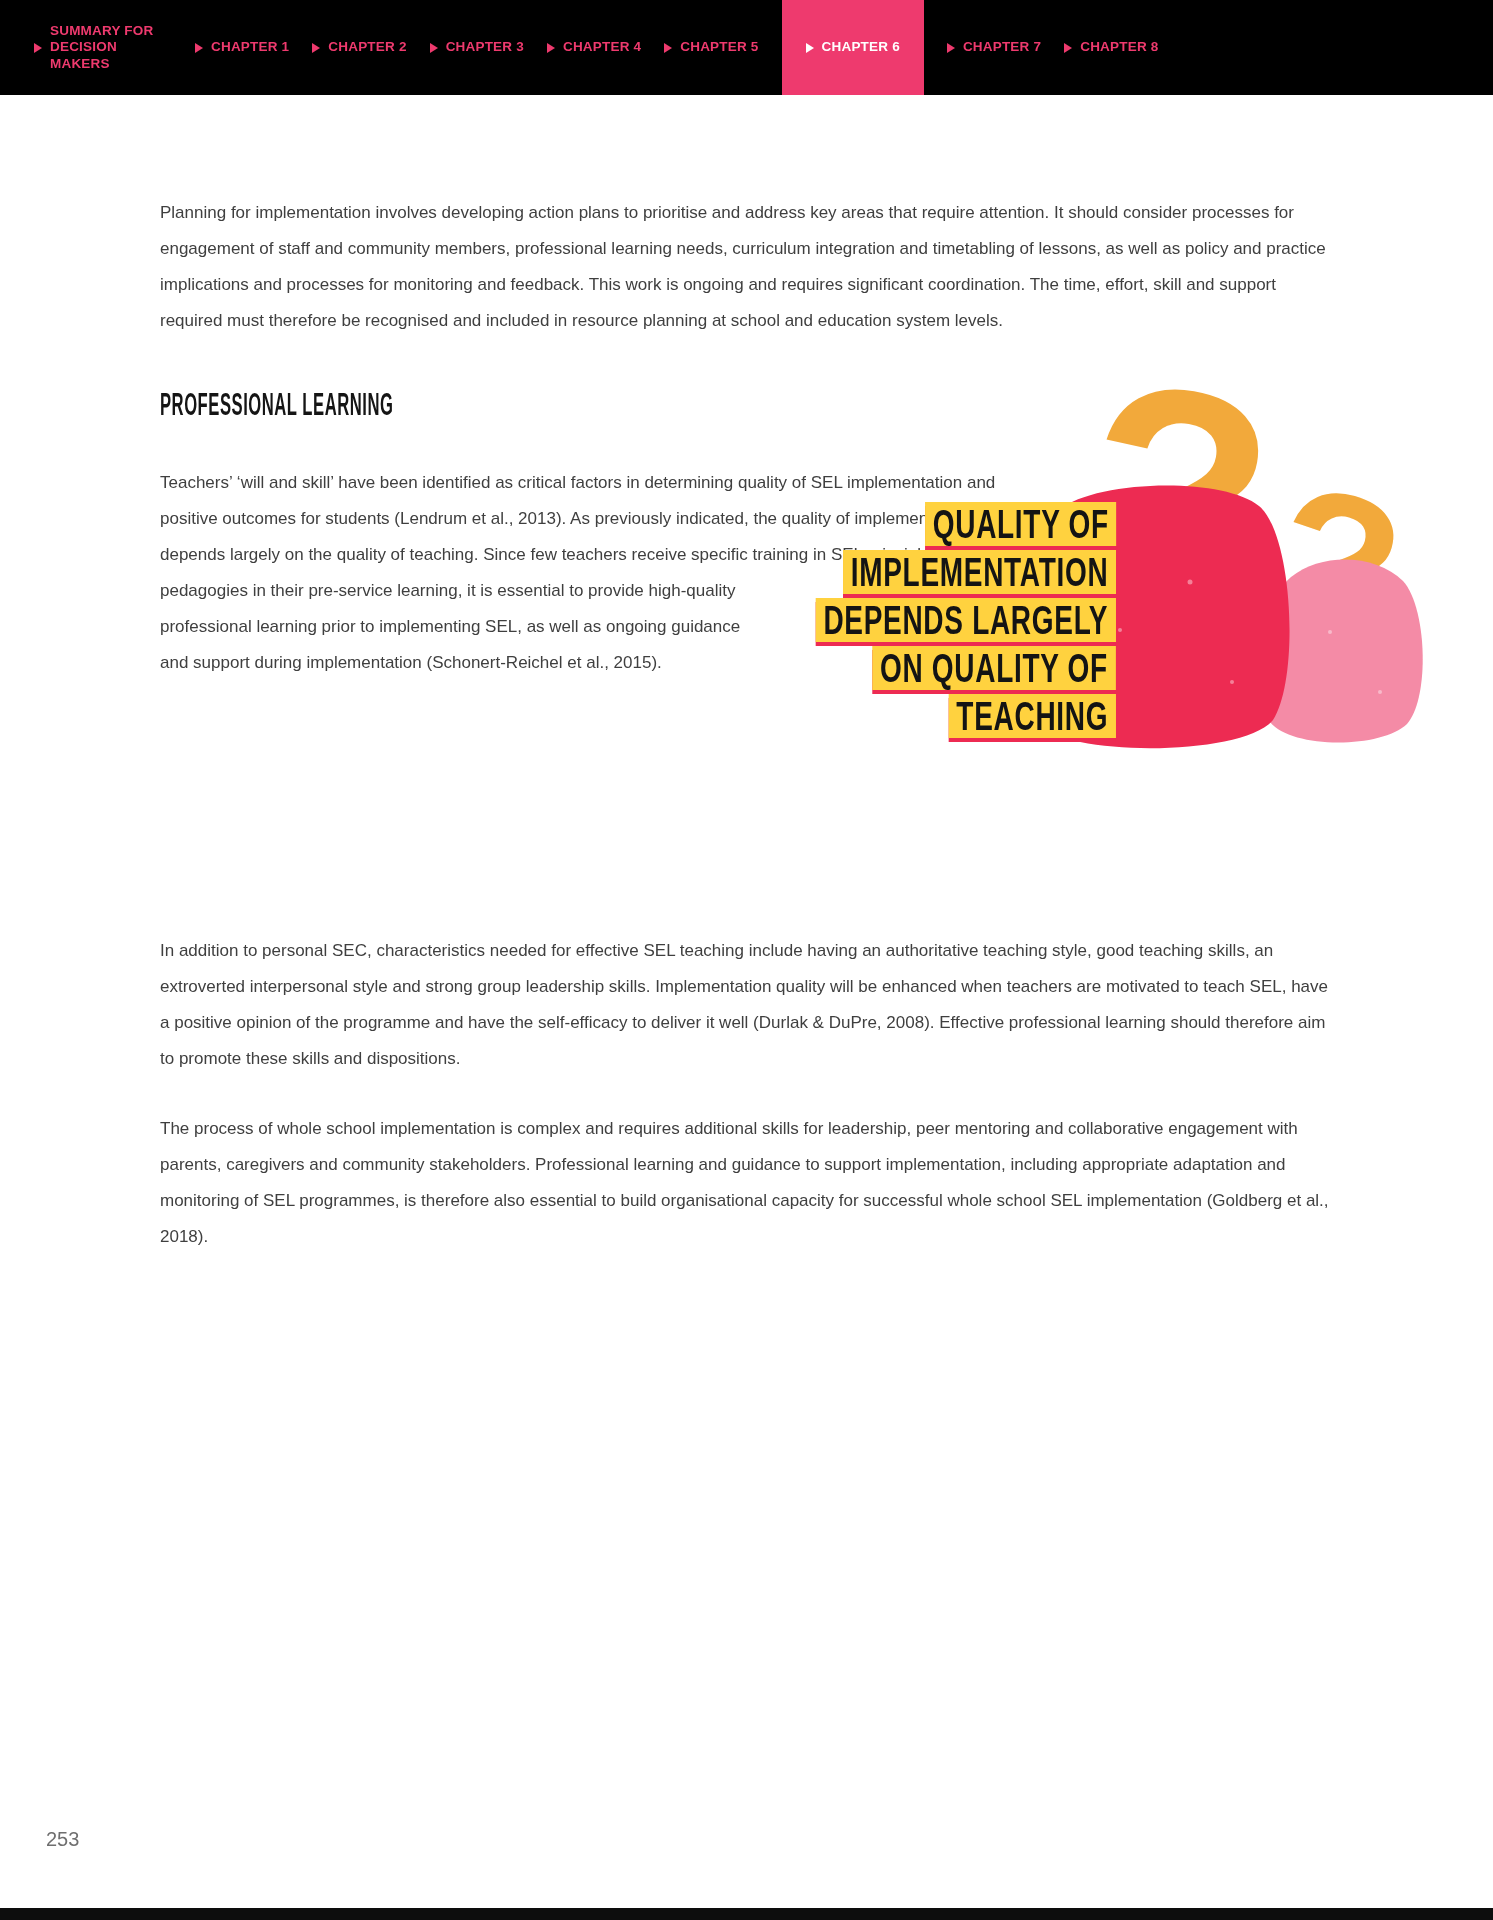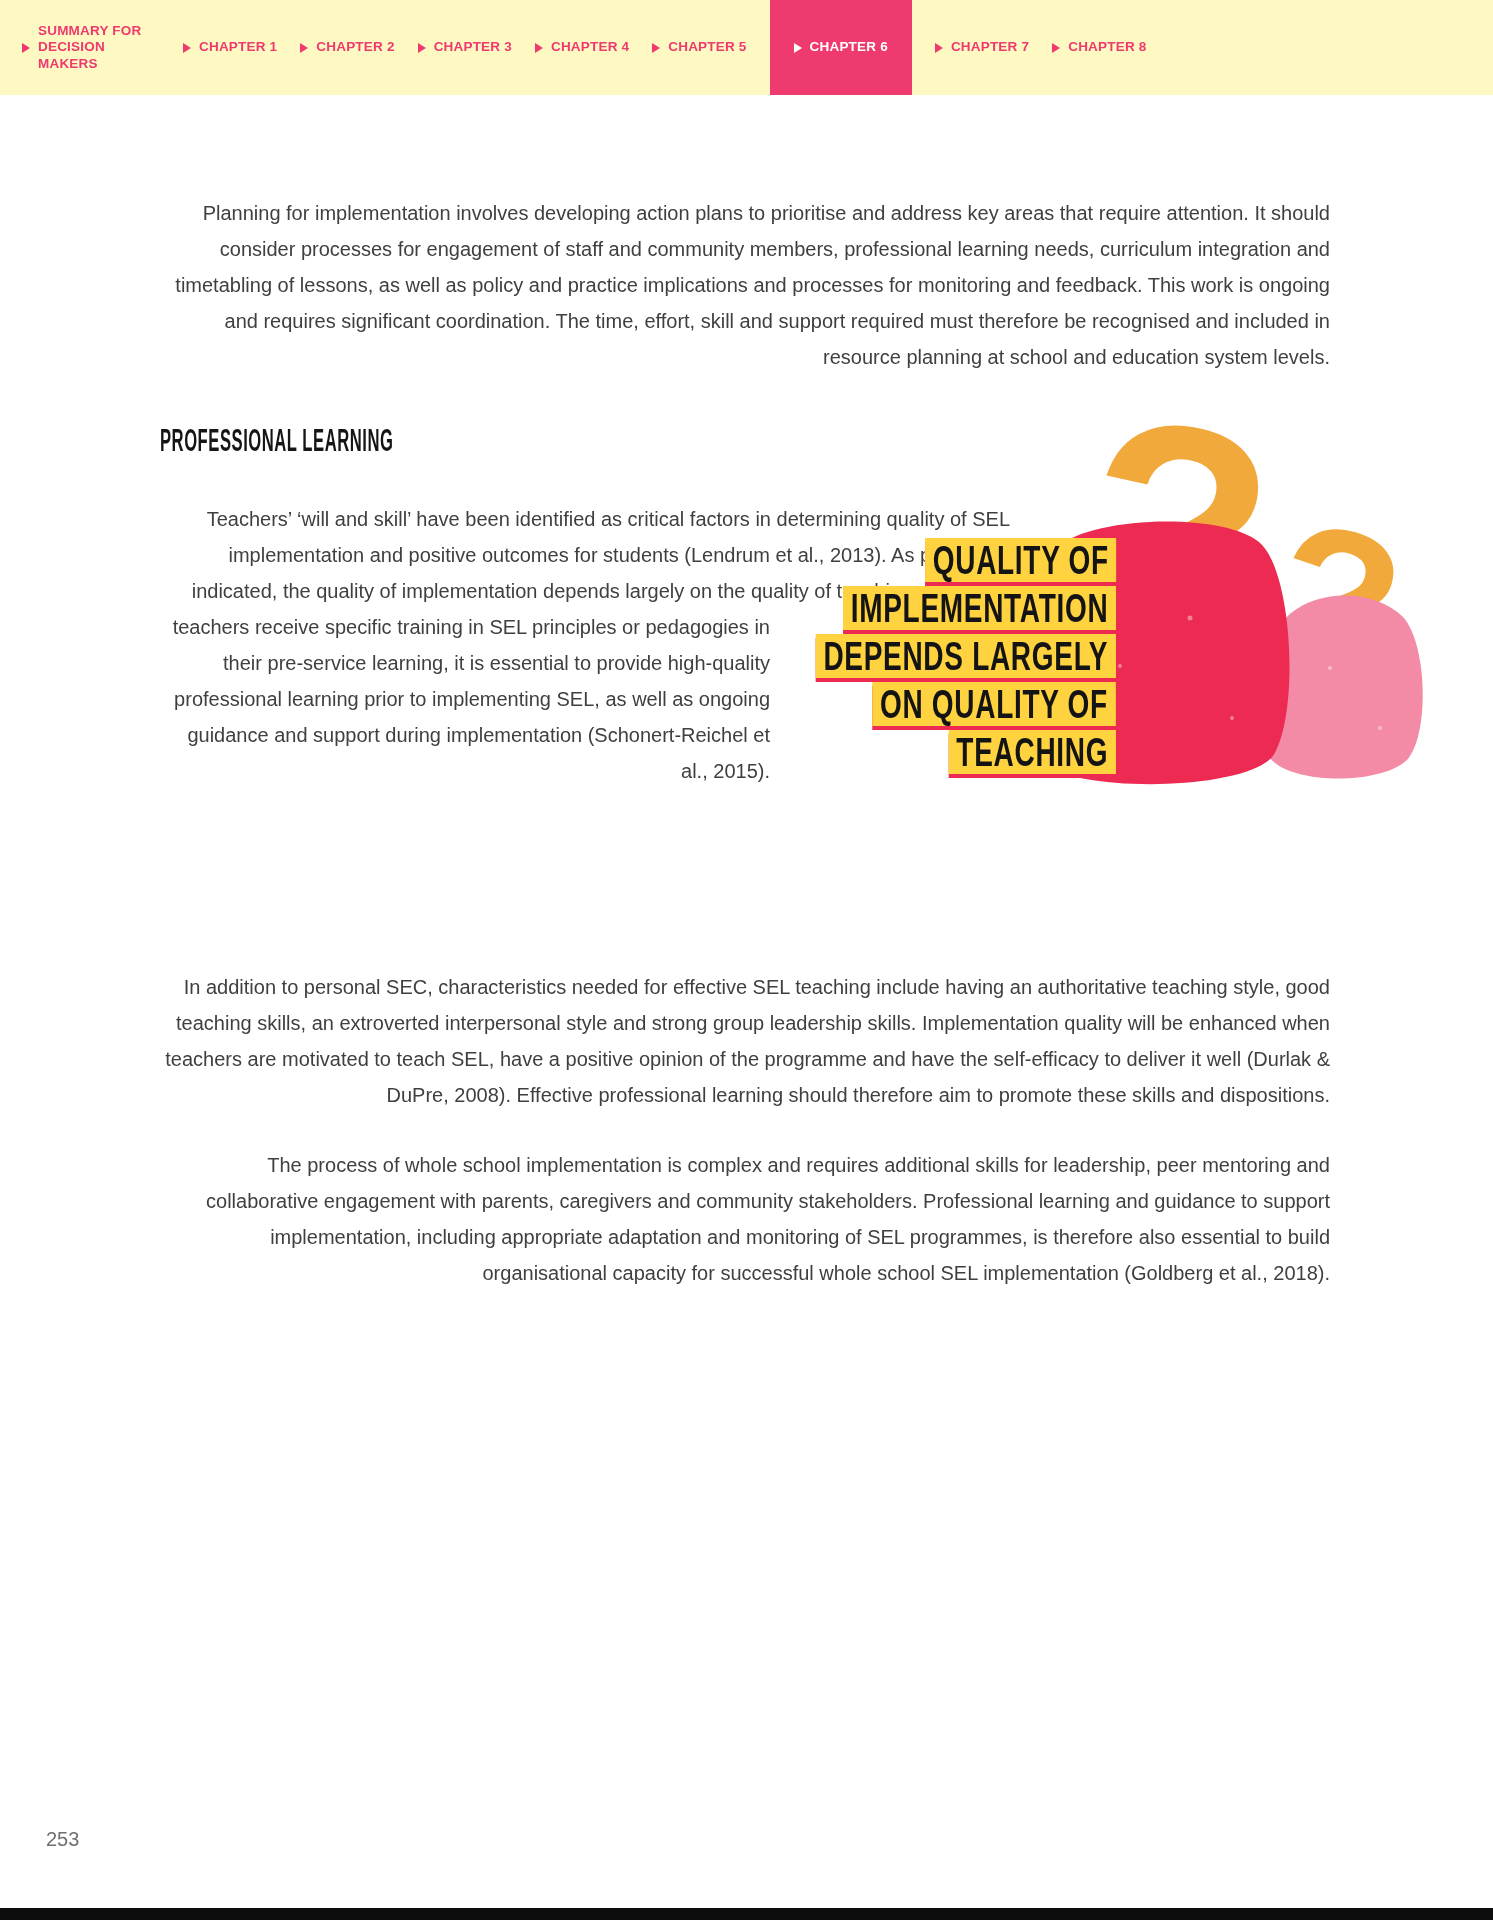--- a/index.html
+++ b/index.html
@@ -1,31 +1,31 @@
 <!DOCTYPE html>
 <html><head>
 <meta charset="utf-8">
 <style>
   * { box-sizing: border-box; }
   html,body { margin:0; padding:0; }
   body { font-family:"Liberation Sans", sans-serif; background:#e8e8e8; }
   .page { width:1493px; height:1920px; background:#ffffff; position:relative; overflow:hidden; margin:0 auto; }
 
   
-  .nav { height:95px; background:#fef9c3; display:flex; align-items:center; gap:23px; padding-left:22px; }
+  .nav { height:95px; background:#000000; display:flex; align-items:center; gap:23px; padding-left:34px; }
   .nav-item { display:flex; align-items:center; gap:8px; height:100%; color:#ee3a6e; cursor:pointer; flex:0 0 auto; }
   .nav-item .tri { width:0; height:0; border-top:5px solid transparent; border-bottom:5px solid transparent; border-left:8px solid #ee3a6e; flex:0 0 auto; }
   .nav-item .lbl { font-size:13.5px; font-weight:bold; letter-spacing:0.2px; line-height:1.2; text-transform:uppercase; white-space:nowrap; }
   .nav-item.summary .lbl { white-space:normal; max-width:122px; }
   .nav-item.active { background:#ee3a6e; color:#ffffff; padding:0 24px; }
   .nav-item.active .tri { border-left-color:#ffffff; }
 
   
   main { position:relative; padding:100px 163px 0 160px; }
-  p.body { font-size:20px; line-height:36px; color:#3f3f3f; margin:0 0 34px 0;text-align:right; }
+  p.body { font-size:17px; line-height:36px; color:#3f3f3f; margin:0 0 34px 0; }
 
   h2.section { margin:42px 0 38px 0; line-height:46px; font-size:32px; color:#151515; }
   h2.section .cond { display:inline-block; font-weight:800; letter-spacing:1px; transform:scaleX(0.52); transform-origin:0 50%; white-space:nowrap; }
 
   .para2-wrap { position:relative; margin:0 0 48px 0; }
   .para2-wrap::after { content:""; display:block; clear:both; }
   .float-spacer { float:right; width:560px; height:420px;
       shape-outside: polygon(240px 0px, 560px 0px, 560px 420px, 0px 420px, 0px 110px, 240px 110px); }
 
   

